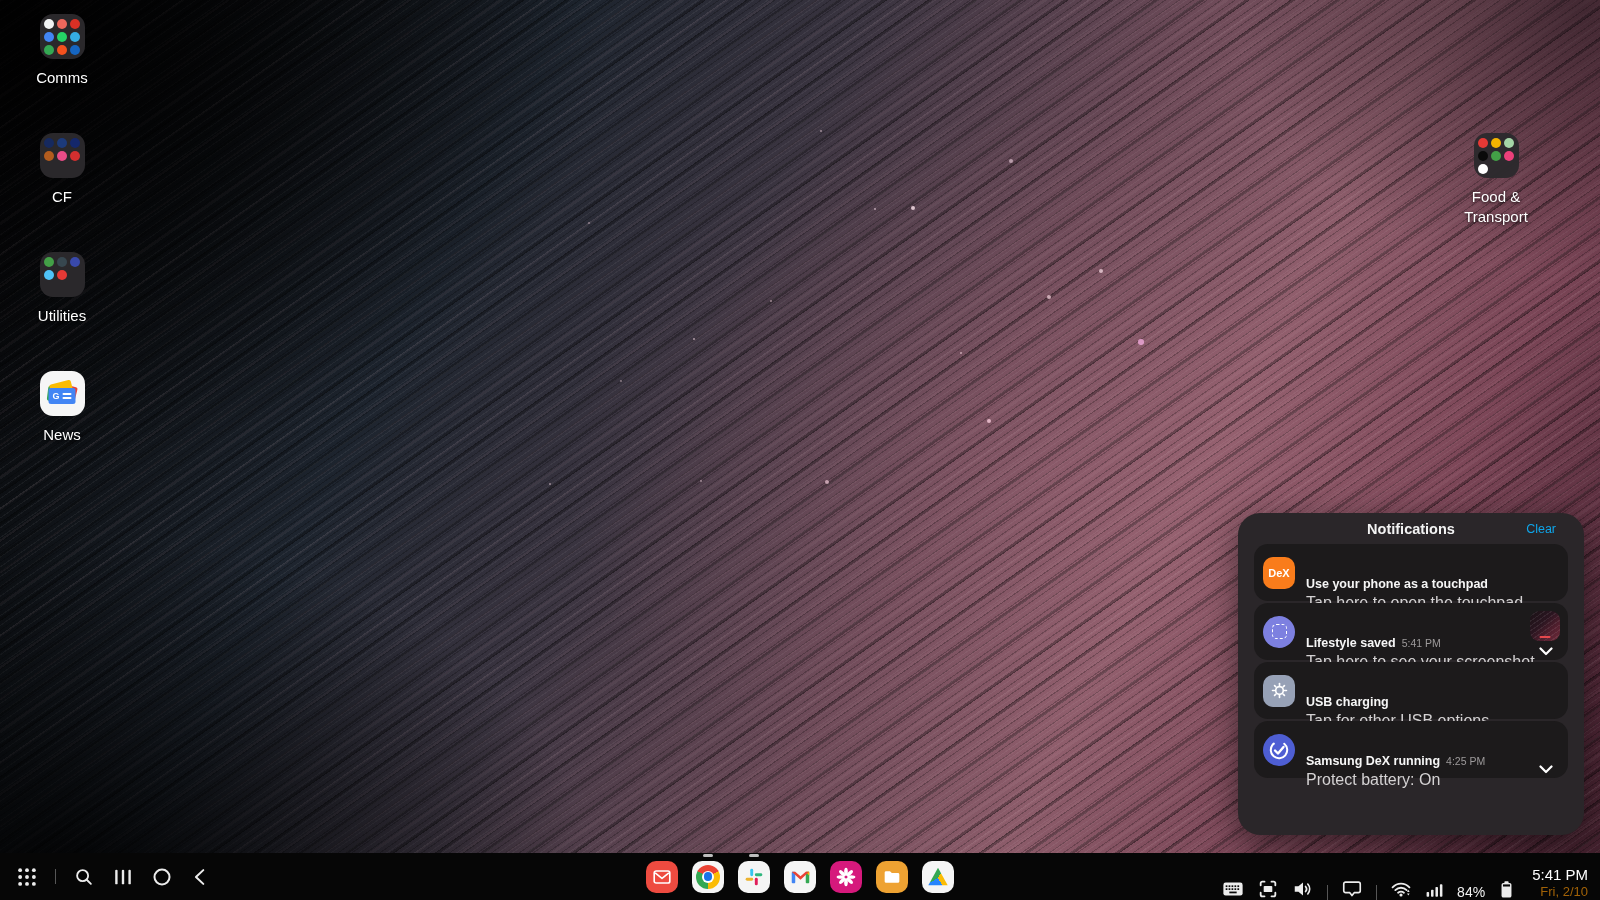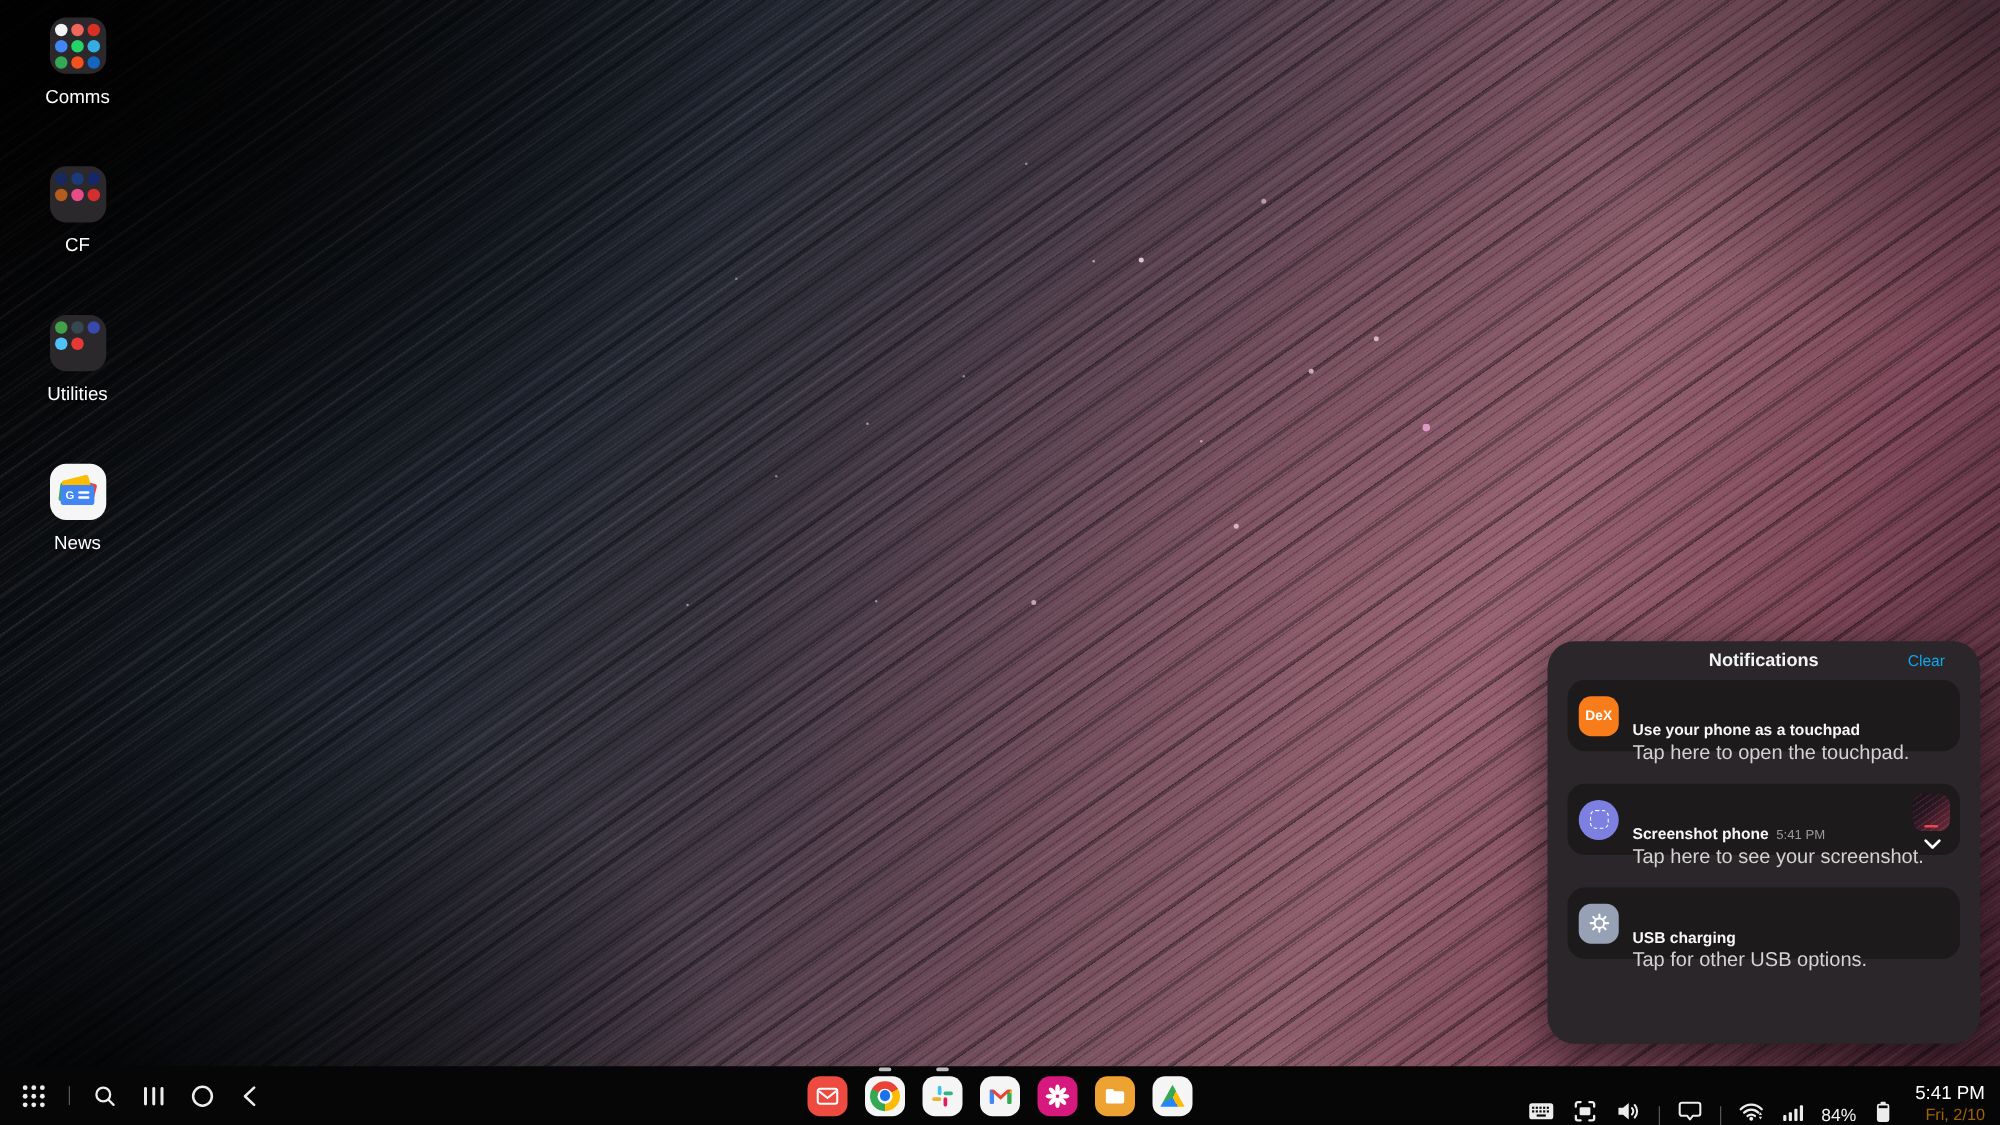--- a/index.html
+++ b/index.html
@@ -53,21 +53,21 @@
   .news-lines { display:flex; flex-direction:column; gap:2px; }
   .news-lines i { display:block; width:9px; height:2px; background:#fff; border-radius:1px; }
 
   
   .notif-panel { position:absolute; left:1238px; top:513px; width:346px; height:322px;
                  border-radius:22px; background:#2a2629; box-shadow:0 10px 34px rgba(0,0,0,.5); }
   .notif-header { height:31px; position:relative; display:flex; align-items:center; justify-content:center; }
   .notif-title { font-size:14.5px; font-weight:bold; color:#f3f3f3; }
   .notif-clear { position:absolute; right:28px; top:50%; transform:translateY(-50%);
                  font-size:12.5px; color:#0ea5e9; cursor:pointer; }
-  .notif-cards { display:flex; flex-direction:column; gap:26px; padding:0 16px;justify-content:center; }
+  .notif-cards { display:flex; flex-direction:column; gap:2px; padding:0 16px;justify-content:center; }
   .notif-card { position:relative; height:57px; border-radius:14px; background:#1c1a1b;
                 display:flex; align-items:center; padding-left:9px; cursor:pointer; }
   .notif-app-icon { width:32px; height:32px; flex:0 0 32px; display:flex; align-items:center;
                     justify-content:center; color:#fff; }
   .icon-squircle { border-radius:10px; }
   .icon-circle { border-radius:50%; }
   .dex-text { font-size:11px; font-weight:bold; color:#fff; }
   .crop-frame { width:15px; height:15px; border:1.6px dashed #fff; border-radius:4.5px; }
   .notif-texts { margin-left:11px; display:flex; flex-direction:column; gap:3px; }
   .notif-line1 { display:flex; align-items:baseline; gap:6px; }
@@ -168,20 +168,32 @@
               <i></i>
               <i></i>
             </span>
         </div>
       </div>
     </div>
     <div class="desk-label">News</div>
   </div>
 
 
+  <div class="desk-item" style="left:1426px;top:133px">
+    <div class="folder-icon">
+      <span class="mini-dot" style="background: rgb(229, 57, 53);"></span>
+      <span class="mini-dot" style="background: rgb(244, 180, 0);"></span>
+      <span class="mini-dot" style="background: rgb(165, 214, 167);"></span>
+      <span class="mini-dot" style="background: rgb(10, 10, 10);"></span>
+      <span class="mini-dot" style="background: rgb(67, 160, 71);"></span>
+      <span class="mini-dot" style="background: rgb(236, 64, 122);"></span>
+      <span class="mini-dot" style="background: rgb(255, 255, 255);"></span>
+    </div>
+    <div class="desk-label">Food &amp; Transport</div>
+  </div>
 
 
   <div class="notif-panel">
     <div class="notif-header">
       <span class="notif-title">Notifications</span>
       <span class="notif-clear">Clear</span>
     </div>
     <div class="notif-cards">
 
       <div class="notif-card">
@@ -195,21 +207,21 @@
           <span class="notif-body">Tap here to open the touchpad.</span>
         </div>
       </div>
 
       <div class="notif-card">
         <div class="notif-app-icon icon-circle" style="background: rgb(125, 128, 224);">
           <span class="crop-frame"></span>
         </div>
         <div class="notif-texts">
           <div class="notif-line1">
-            <span class="notif-card-title">Screenshot phone</span>
+            <span class="notif-card-title">Lifestyle saved</span>
             <span class="notif-time">5:41 PM</span>
           </div>
           <span class="notif-body">Tap here to see your screenshot.</span>
         </div>
         <span class="thumb"></span>
         <span class="chevron-btn">
           <svg width="14" height="9" viewBox="0 0 14 9">
               <polyline points="1.5,1.5 7,7 12.5,1.5" fill="none" stroke="#fff" stroke-width="2.2" stroke-linecap="round" stroke-linejoin="round"></polyline>
             </svg>
         </span>
@@ -232,20 +244,40 @@
           </svg>
         </div>
         <div class="notif-texts">
           <div class="notif-line1">
             <span class="notif-card-title">USB charging</span>
           </div>
           <span class="notif-body">Tap for other USB options.</span>
         </div>
       </div>
 
+      <div class="notif-card">
+        <div class="notif-app-icon icon-circle" style="background: rgb(78, 94, 211);">
+          <svg width="24" height="24" viewBox="0 0 24 24">
+            <circle cx="12" cy="12" r="8.2" fill="none" stroke="#fff" stroke-width="2" stroke-dasharray="40 12" transform="rotate(-50 12 12)" stroke-linecap="round"></circle>
+            <polyline points="8,12.5 11,15.5 16.5,9" fill="none" stroke="#fff" stroke-width="2.4" stroke-linecap="round" stroke-linejoin="round"></polyline>
+          </svg>
+        </div>
+        <div class="notif-texts">
+          <div class="notif-line1">
+            <span class="notif-card-title">Samsung DeX running</span>
+            <span class="notif-time">4:25 PM</span>
+          </div>
+          <span class="notif-body">Protect battery: On</span>
+        </div>
+        <span class="chevron-btn">
+          <svg width="14" height="9" viewBox="0 0 14 9">
+              <polyline points="1.5,1.5 7,7 12.5,1.5" fill="none" stroke="#fff" stroke-width="2.2" stroke-linecap="round" stroke-linejoin="round"></polyline>
+            </svg>
+        </span>
+      </div>
 
     </div>
   </div>
 
   <div class="taskbar">
 
     <div class="tb-left">
       <span class="tb-btn">
         <svg width="22" height="22" viewBox="0 0 24 24" fill="#ececec">
           <circle cx="4.5" cy="4.5" r="2.1"></circle>

